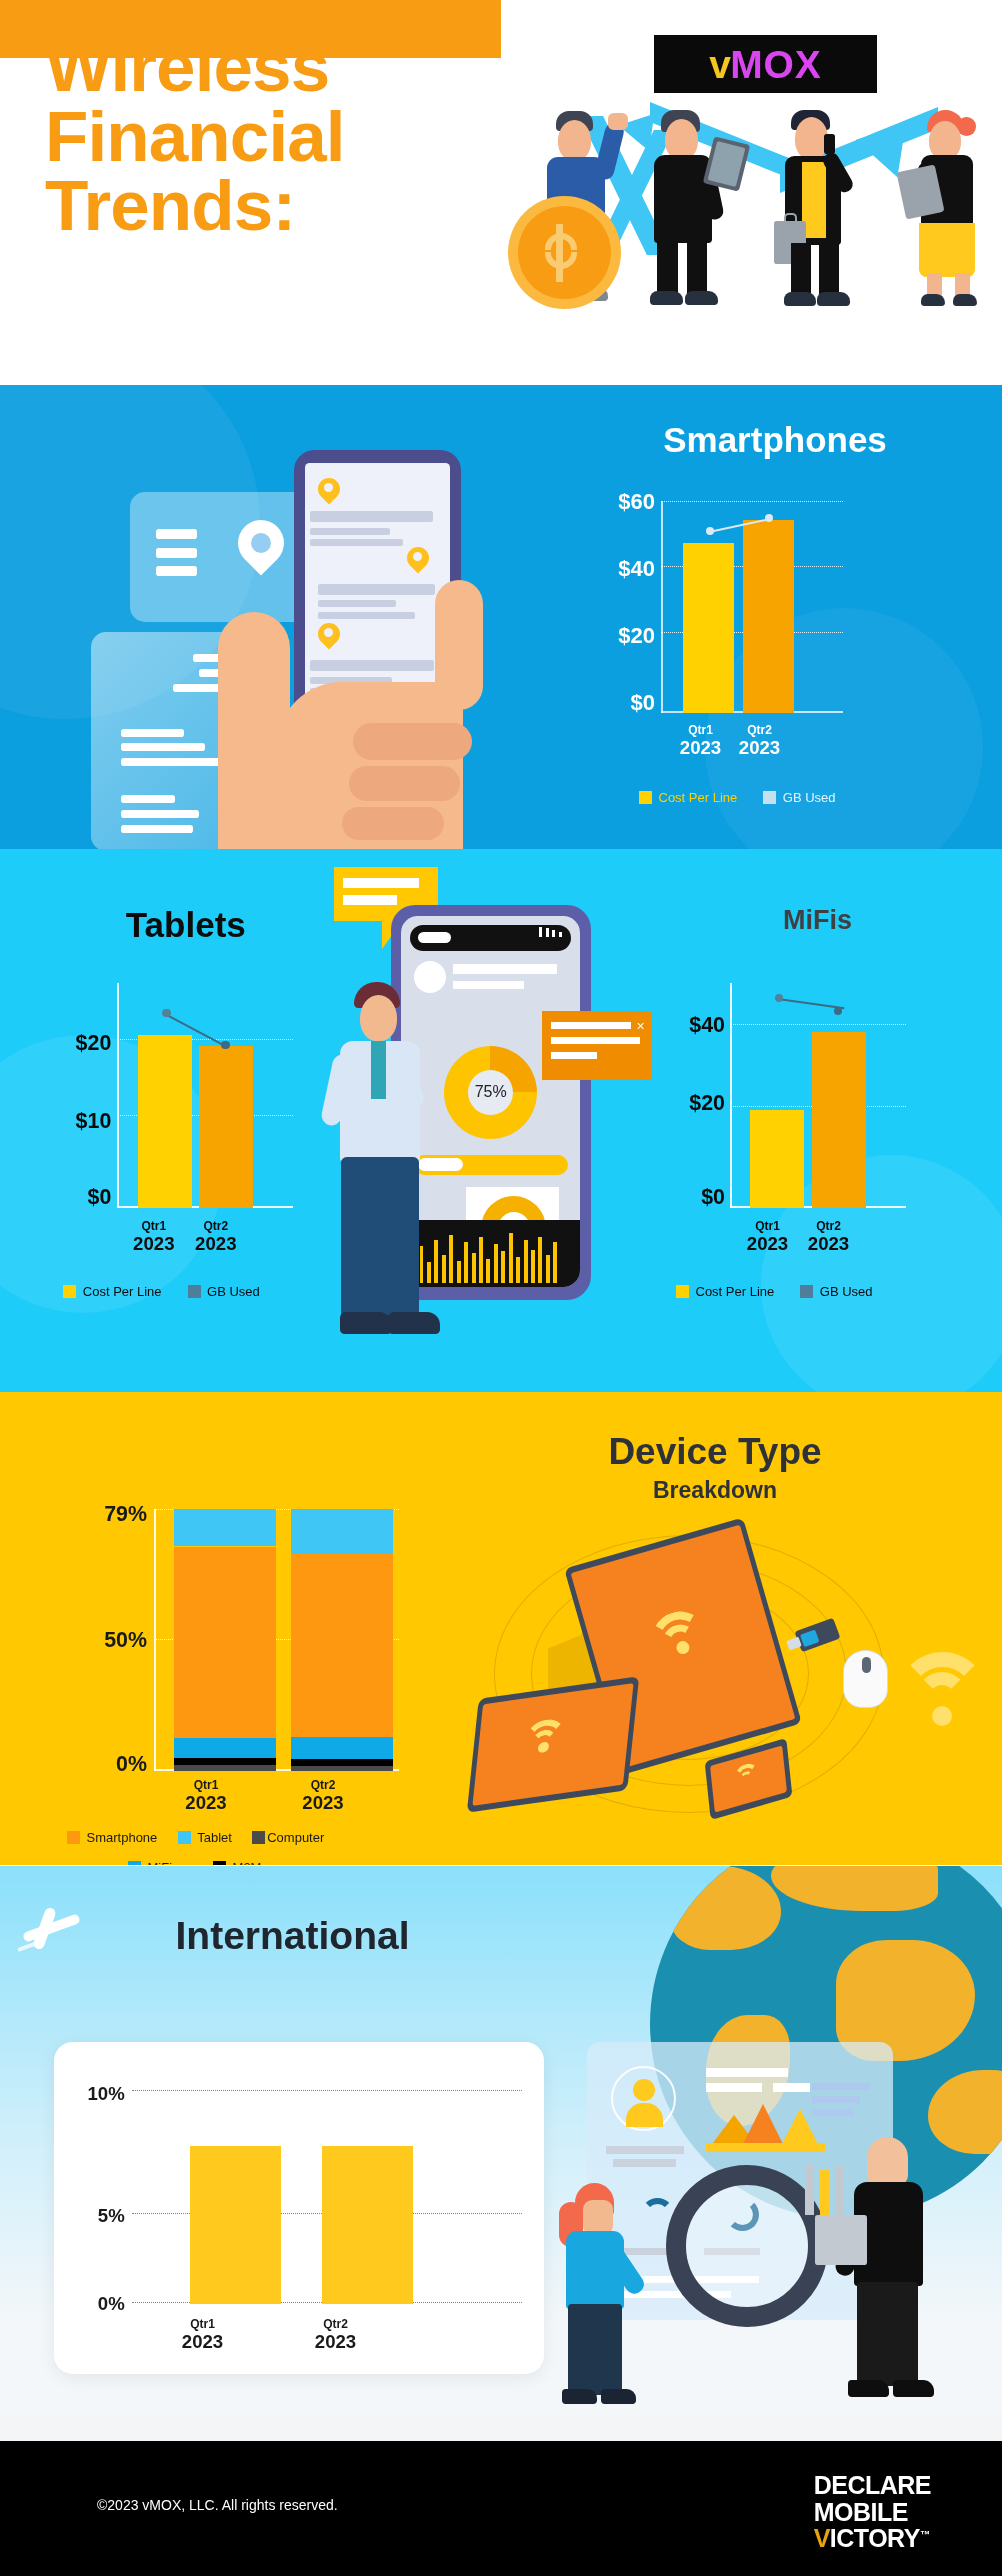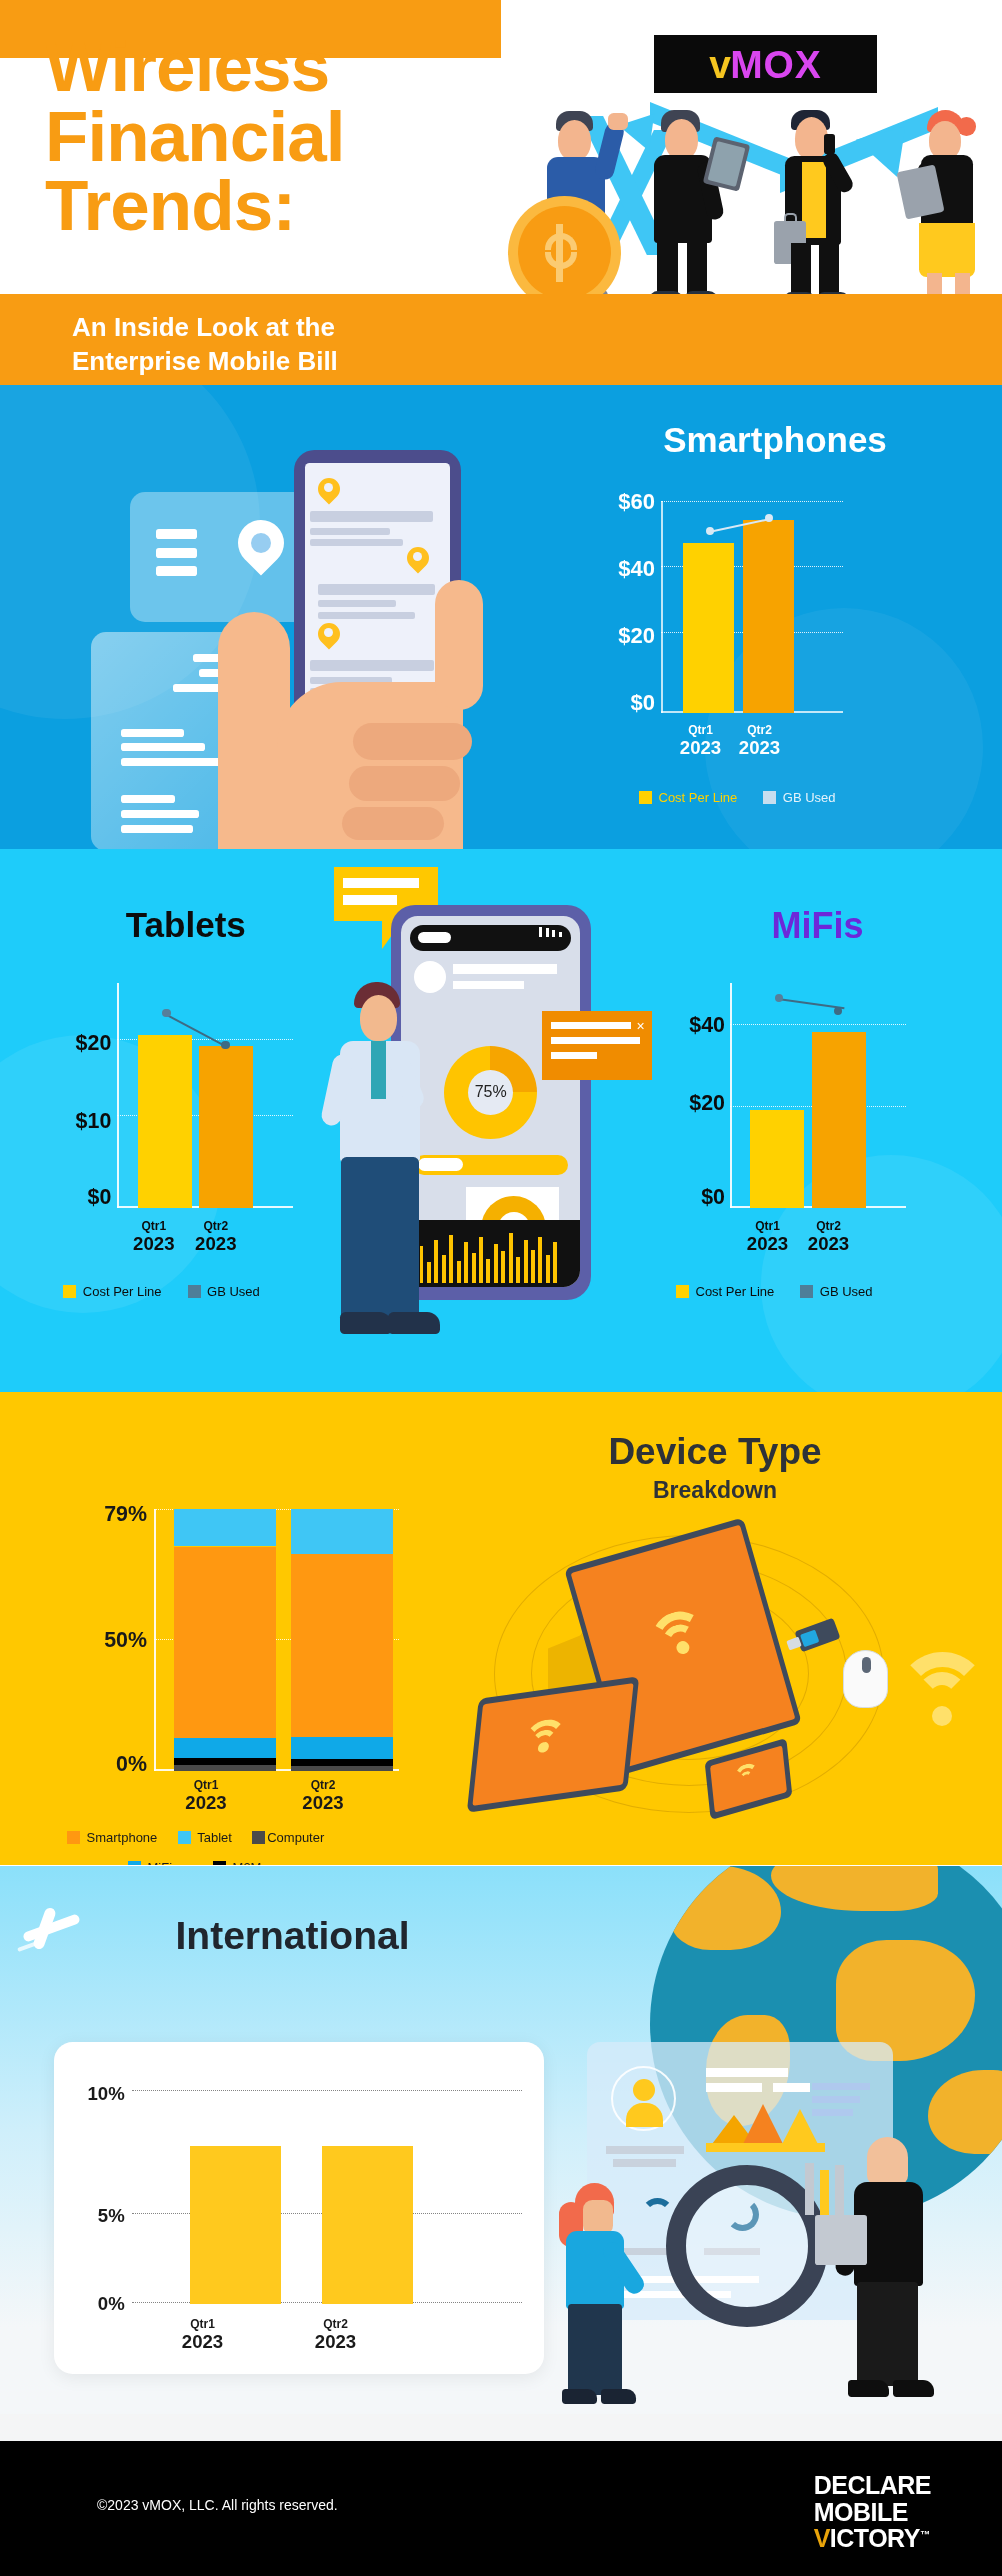--- a/index.html
+++ b/index.html
@@ -182,26 +182,20 @@
     <div class="ln">Wireless</div>
     <div class="ln">Financial</div>
     <div class="ln">Trends:</div>
   </div>
 
   <div id="logo-box">
     <span class="lv">v</span>
       <span class="lm">MOX</span>
   </div>
 
-  <div id="subtitle-bar">
-    <div class="st">
-      <span>An Inside Look at the</span><br>
-      <span>Enterprise Mobile Bill</span>
-    </div>
-  </div>
 </div>
 
 <div id="sec-phones">
   <div class="bg-deco" style="left:-130px; top:-56px; width:390px; height:390px;"></div>
   <div class="bg-deco" style="left:705px; top:223px; width:278px; height:278px; background:rgba(255,255,255,0.05);"></div>
 
   <div id="phone-ill">
     <div class="card-blue" style="left:111px; top:88px; width:204px; height:130px; background:rgba(255,255,255,0.36);">
       <div class="card-line" style="left:26px; top:37px; width:41px; height:10.2px;"></div>
       <div class="card-line" style="left:26px; top:56px; width:41px; height:10.2px;"></div>
@@ -412,21 +406,21 @@
         <span style="color:#0C0C0C;">Cost Per Line</span>
       </span>
       <span class="item">
         <span class="swatch" style="background:#4E7E99;"></span>
         <span style="color:#0C0C0C;">GB Used</span>
       </span>
     </div>
   </div>
 
   <div class="chart" style="left:641px; top:18.6px; width:353px; height:506px;">
-    <div class="chart-title" style="left:0; top:37px; width:353px; font-size:36px; color:#6d28d9;">MiFis</div>
+    <div class="chart-title" style="left:0; top:37px; width:353px; font-size:27px; color:#404040;">MiFis</div>
 
     <div class="ytick" style="left:0px; top:145px; width:84px; font-size:21.4px; color:#0C0C0C;">$40</div>
     <div class="ytick" style="left:0px; top:223px; width:84px; font-size:21.4px; color:#0C0C0C;">$20</div>
     <div class="ytick" style="left:0px; top:317px; width:84px; font-size:21.4px; color:#0C0C0C;">$0</div>
 
     <div class="plot" style="left:89px; top:115px; width:176px; height:225px;">
       <div class="axis-y" style="background:rgba(255,255,255,0.9);"></div>
       <div class="axis-x" style="background:rgba(255,255,255,0.9);"></div>
       <div class="gridline" style="top:41px;"></div>
       <div class="gridline" style="top:123px;"></div>

